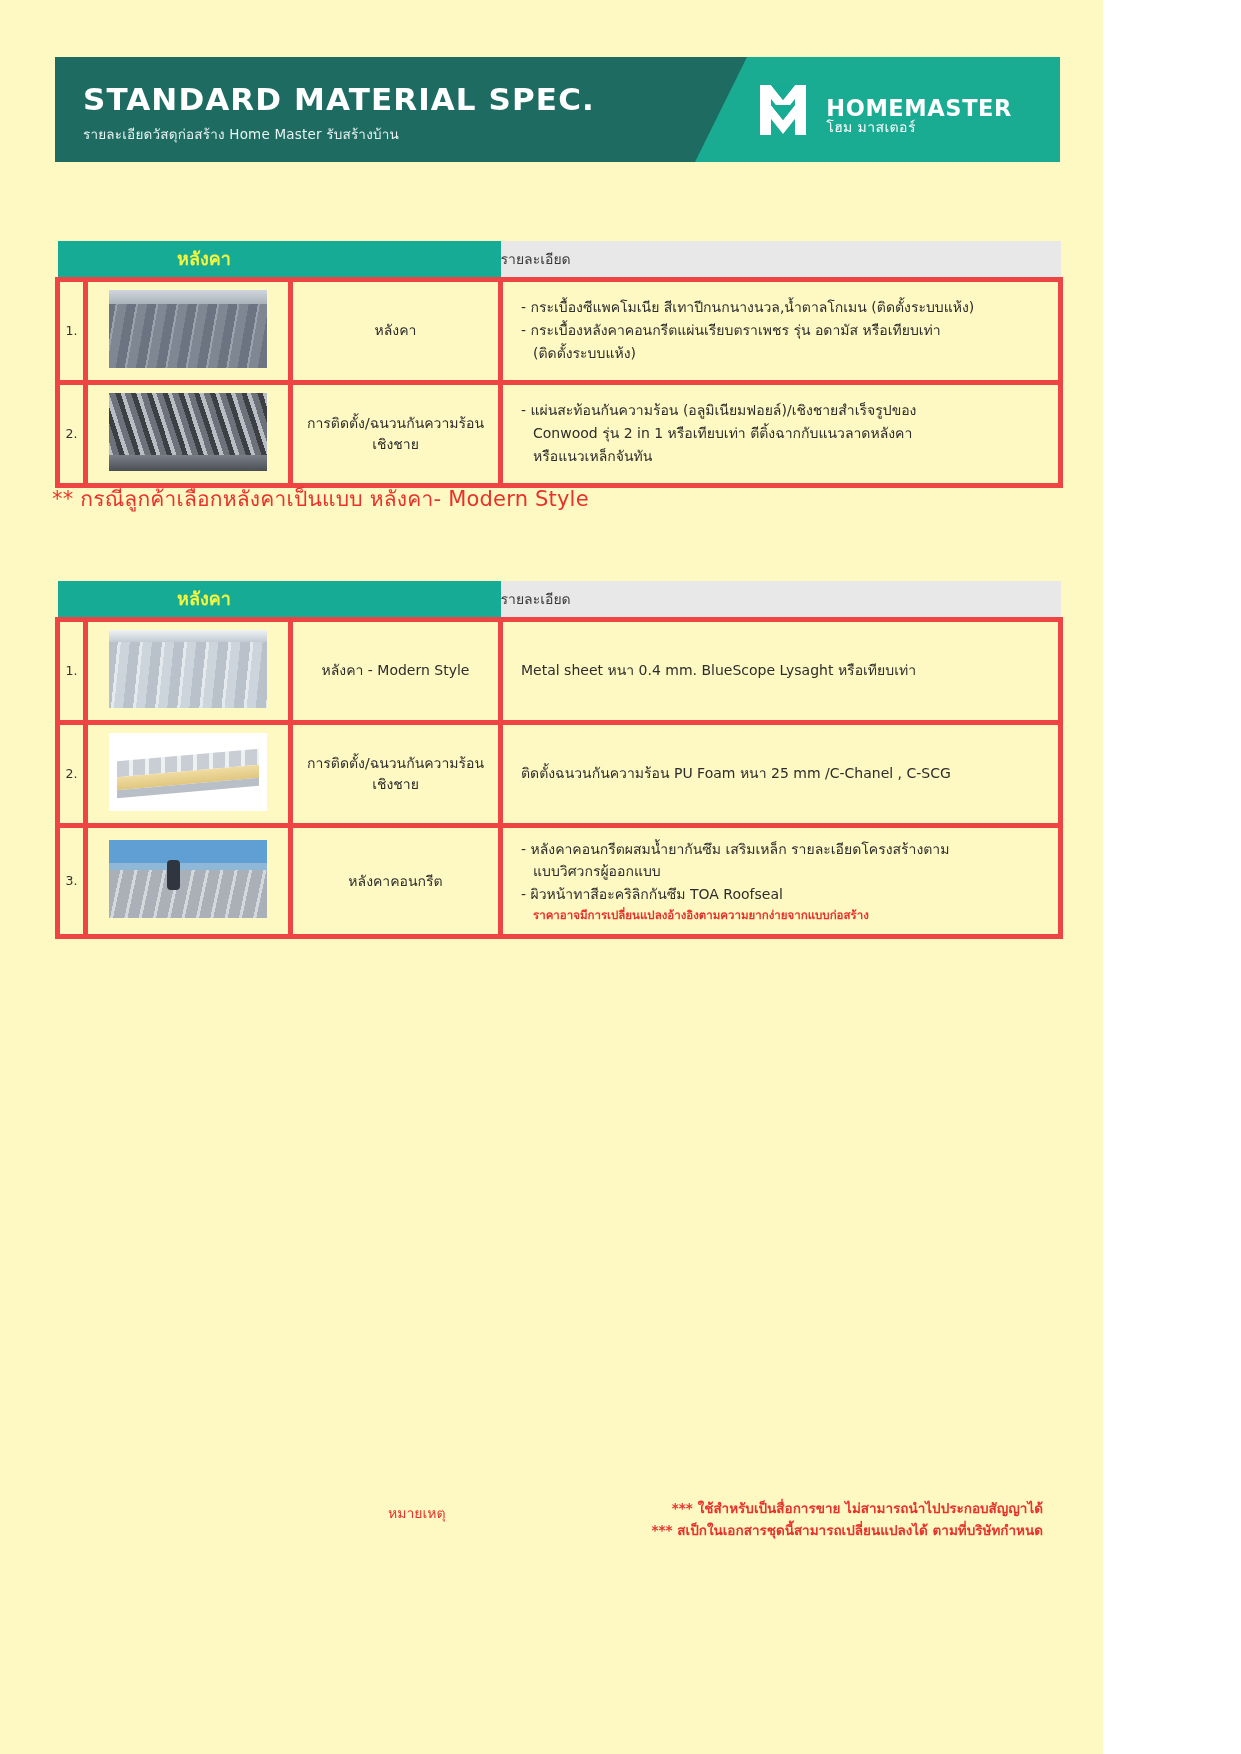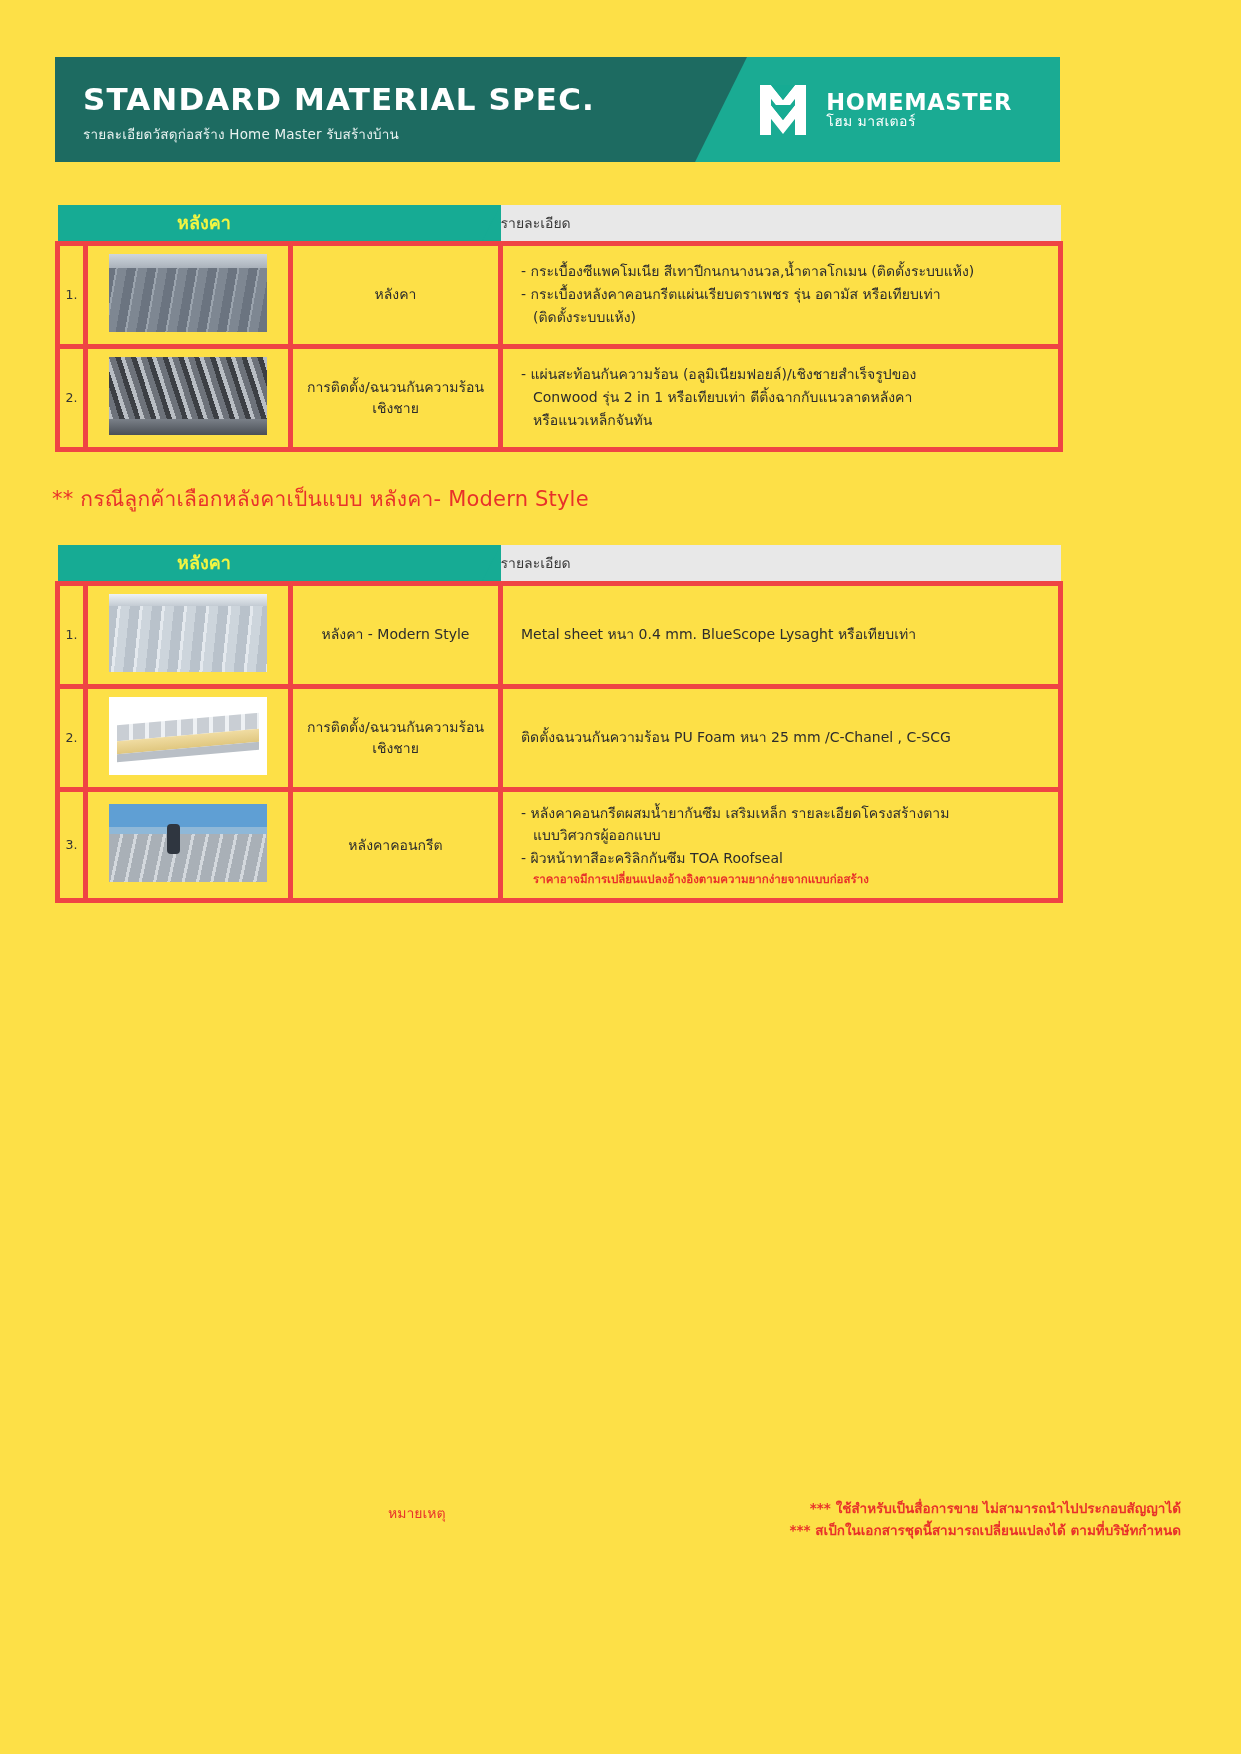--- a/index.html
+++ b/index.html
@@ -4,23 +4,23 @@
 <style>
   * { box-sizing: border-box; margin: 0; padding: 0; }
   html, body {
     width: 1241px;
     height: 1754px;
     background: #ffffff;
     font-family: "DejaVu Sans", "Liberation Sans", sans-serif;
   }
   .page {
     position: relative;
-    width: 1241px;
+    width: 1103px;
     height: 1754px;
-    background: #fde047;
+    background: #fef9c3;
     overflow: hidden;
   }
 
   
   .banner {
     position: absolute;
     left: 55px; top: 57px;
     width: 1005px; height: 105px;
     background: #1d6b61;
     overflow: hidden;
@@ -44,37 +44,38 @@
     position: absolute;
     left: 28px; top: 66px;
     color: #e8f2f0;
     font-size: 13.5px;
     letter-spacing: .2px;
   }
   
   .logo-wrap {
     position: absolute;
     right: 48px; top: 28px;
-    display: flex; align-items: center; gap: 20px;
+    display: flex; align-items: flex-end; gap: 20px;
   }
   .logo-mark { width: 46px; height: 50px; }
   .logo-text { line-height: 1; }
   .logo-name {
     color: #ffffff; font-size: 22.5px; font-weight: 600; letter-spacing: .6px;
   }
   .logo-thai {
     color: #ffffff; font-size: 14px; margin-top: 5px; letter-spacing: .4px;
   }
 
   
   .tbl {
     position: absolute;
     left: 55px;
     width: 1008px;
     border-collapse: collapse;
+    margin-top: 36px;
   }
   .tbl td, .tbl th { border: 5px solid #ef4444; }
 
   .hdr-green {
     background: #16ab94;
     padding: 0;
     position: relative;
     height: 38px;
     border: none !important;
   }

